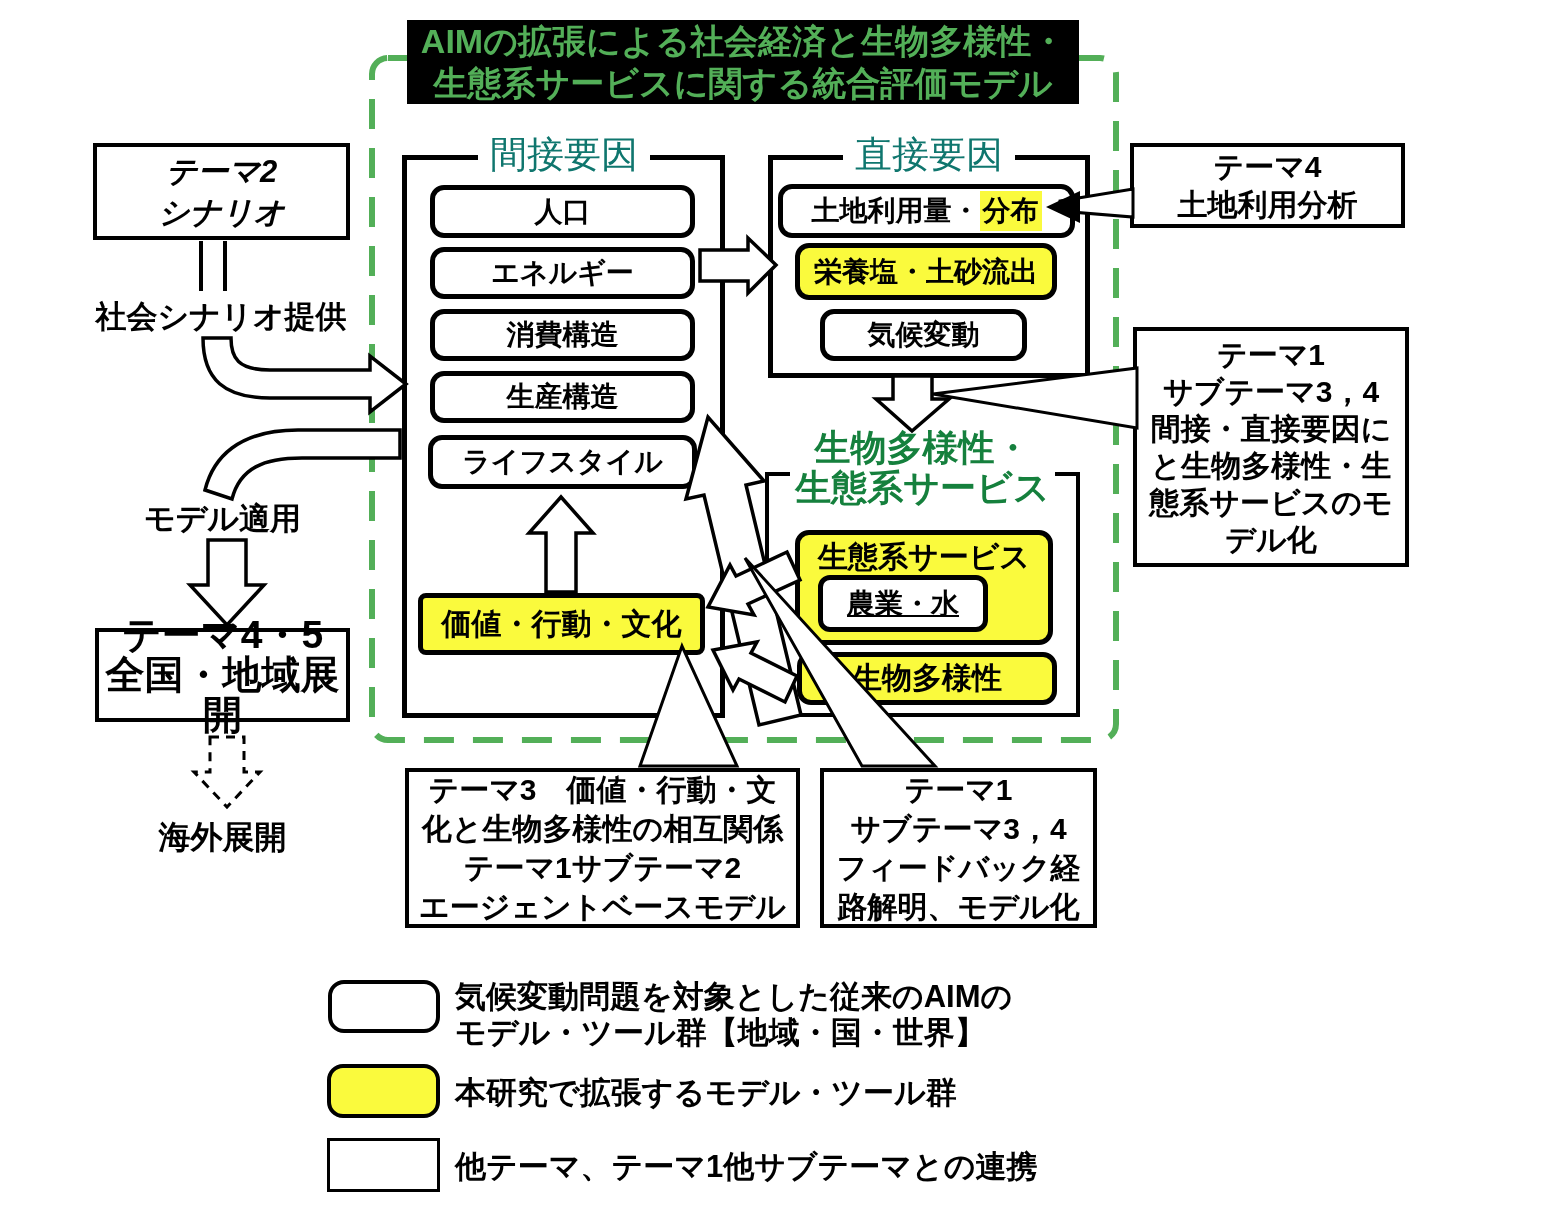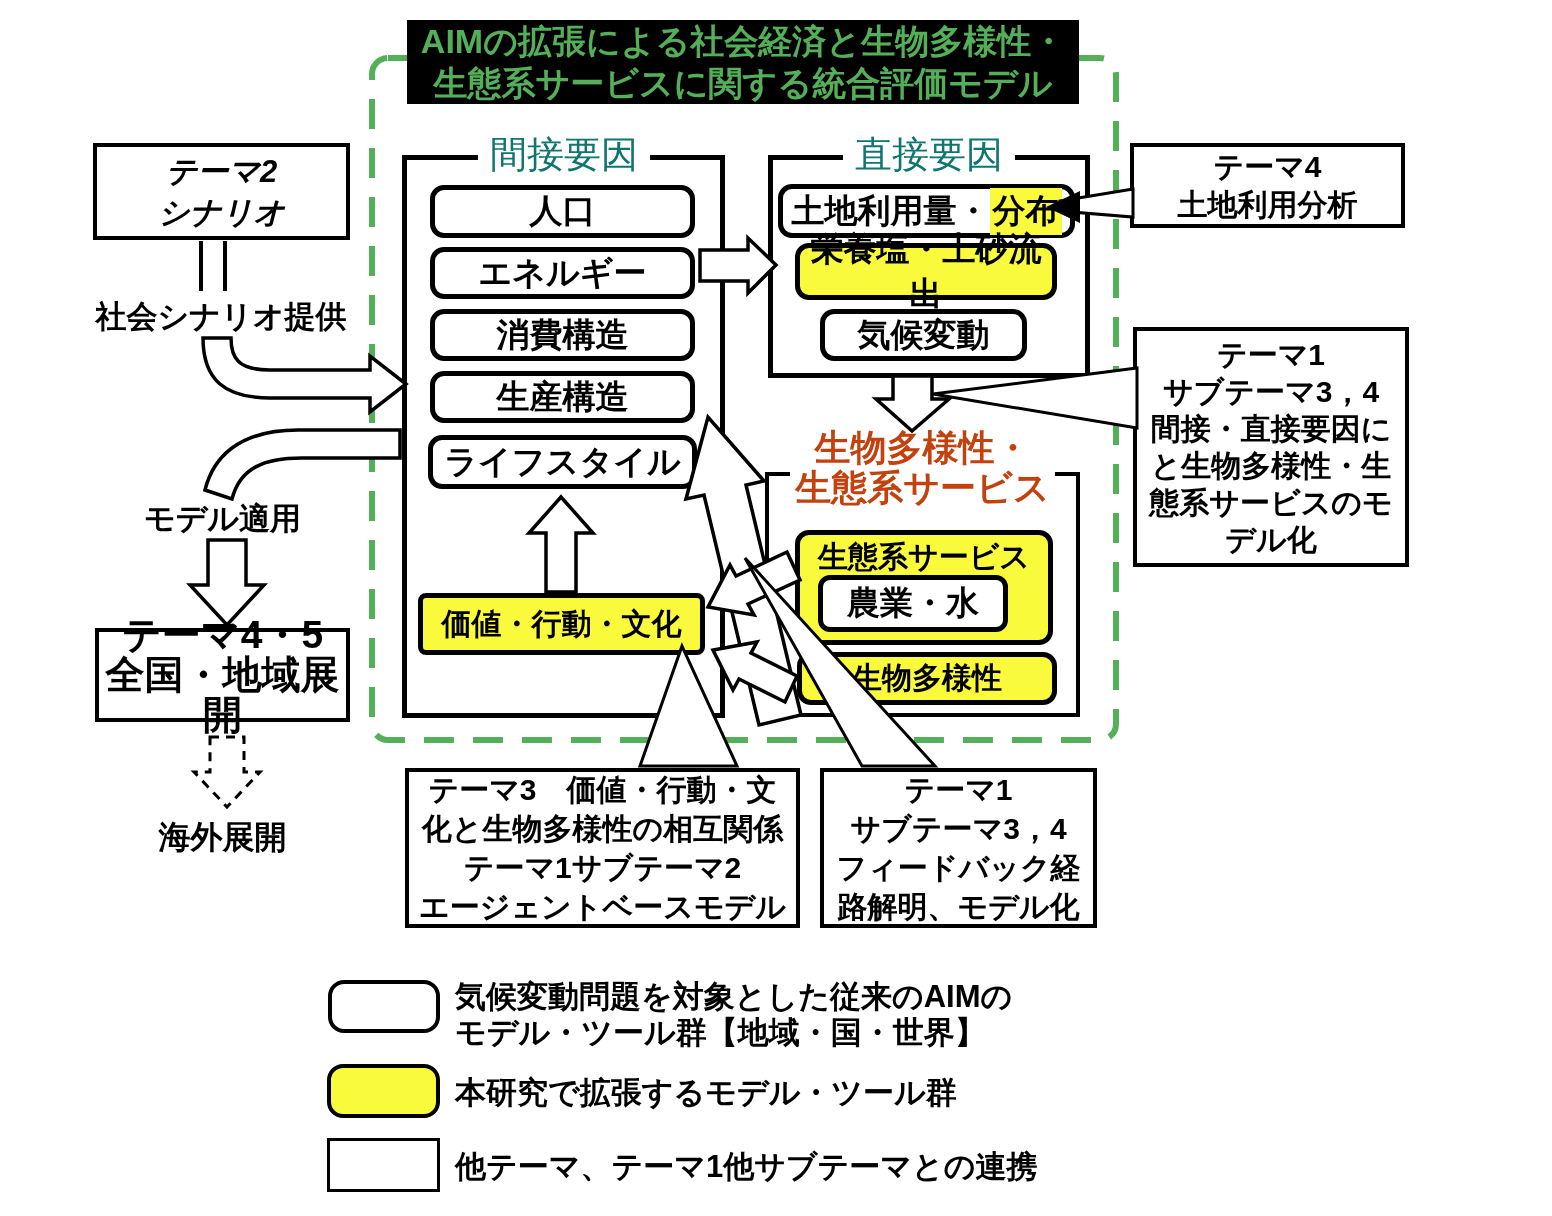--- a/index.html
+++ b/index.html
@@ -9,27 +9,27 @@
   }
   .layer{position:absolute;left:0;top:0;pointer-events:none;}
   #bg-svg{z-index:0;}
   #fg-svg{z-index:30;}
   .abs{position:absolute;box-sizing:border-box;}
   .flexc{display:flex;align-items:center;justify-content:center;text-align:center;}
   
   .colbox{border:5px solid #000;background:#fff;z-index:2;}
   .col-header{z-index:10;background:#fff;padding:0 12px;font-size:37px;font-weight:400;color:#0f766e;white-space:nowrap;transform:translateX(-50%);}
   
-  .rbox{border:5px solid #000;border-radius:14px;background:#fff;font-size:33px;font-weight:600;z-index:5;}
+  .rbox{border:5px solid #000;border-radius:14px;background:#fff;font-size:28px;font-weight:600;z-index:5;}
   .rbox.yellow{background:#FAFA3D;}
   .vbox{border:5px solid #000;border-radius:8px;background:#FAFA3D;font-size:30px;font-weight:600;z-index:5;}
   
   .note{border:4px solid #000;background:#fff;font-size:30px;font-weight:600;line-height:39px;white-space:pre-line;z-index:5;}
   .green-title{z-index:10;background:#000000;color:#53AF58;font-size:34px;line-height:42px;font-weight:700;text-align:center;white-space:pre-line;}
-  .red-title{z-index:10;background:#fff;color:#c2410c;font-size:36px;line-height:40px;font-weight:700;text-align:center;white-space:pre-line;}
+  .red-title{z-index:10;background:#fff;color:#15803d;font-size:36px;line-height:40px;font-weight:700;text-align:center;white-space:pre-line;}
   .flow-label{font-size:31px;font-weight:600;text-align:center;white-space:nowrap;z-index:6;}
   .hl{background:#FAFA3D;padding:1px 3px;}
   .eco-label{font-size:30px;font-weight:600;text-align:center;}
   .legend-sym{z-index:5;background:#fff;}
   .legend-sym.round{border:4px solid #000;border-radius:16px;}
   .legend-sym.round.yellow{background:#FAFA3D;}
   .legend-sym.square{border:3px solid #000;}
   .legend-text{font-size:31px;line-height:36px;font-weight:600;white-space:pre-line;z-index:5;}
 </style>
 </head>
@@ -62,21 +62,21 @@
   </div>
   <div class="abs rbox yellow flexc" style="left:795px;top:243px;width:262px;height:57px;">栄養塩・土砂流出</div>
   <div class="abs rbox flexc" style="left:820px;top:309px;width:207px;height:52px;">気候変動</div>
 
   <div class="abs" style="left:765px;top:472px;width:315px;height:245px;border:4px solid #000;background:#fff;z-index:2;box-sizing:border-box;"></div>
   <div class="abs red-title" style="left:790px;top:428px;width:265px;">生物多様性・
 生態系サービス</div>
   <div class="abs vbox" style="left:795px;top:530px;width:258px;height:115px;border-radius:14px;">
     <div class="eco-label" style="margin-top:2px;">生態系サービス</div>
   </div>
-  <div class="abs rbox flexc" style="left:818px;top:575px;width:190px;height:57px;border-radius:12px;z-index:6;">農業・水</div>
+  <div class="abs rbox flexc" style="left:818px;top:575px;width:170px;height:57px;border-radius:12px;z-index:6;text-decoration:underline;">農業・水</div>
   <div class="abs vbox flexc" style="left:797px;top:652px;width:260px;height:53px;border-radius:14px;">生物多様性</div>
 
   <div class="abs note flexc" style="left:93px;top:143px;width:257px;height:97px;font-size:31px;line-height:41px;font-style:italic;">テーマ2
 シナリオ</div>
   <div class="abs flow-label" style="left:120px;top:498px;width:205px;">モデル適用</div>
   <div class="abs flow-label" style="left:95px;top:296px;width:252px;">社会シナリオ提供</div>
   <div class="abs note flexc" style="left:95px;top:628px;width:255px;height:94px;font-size:39px;line-height:40px;">テーマ4・5
 全国・地域展開</div>
   <div class="abs flow-label" style="left:120px;top:816px;width:205px;font-size:32px;">海外展開</div>
 

